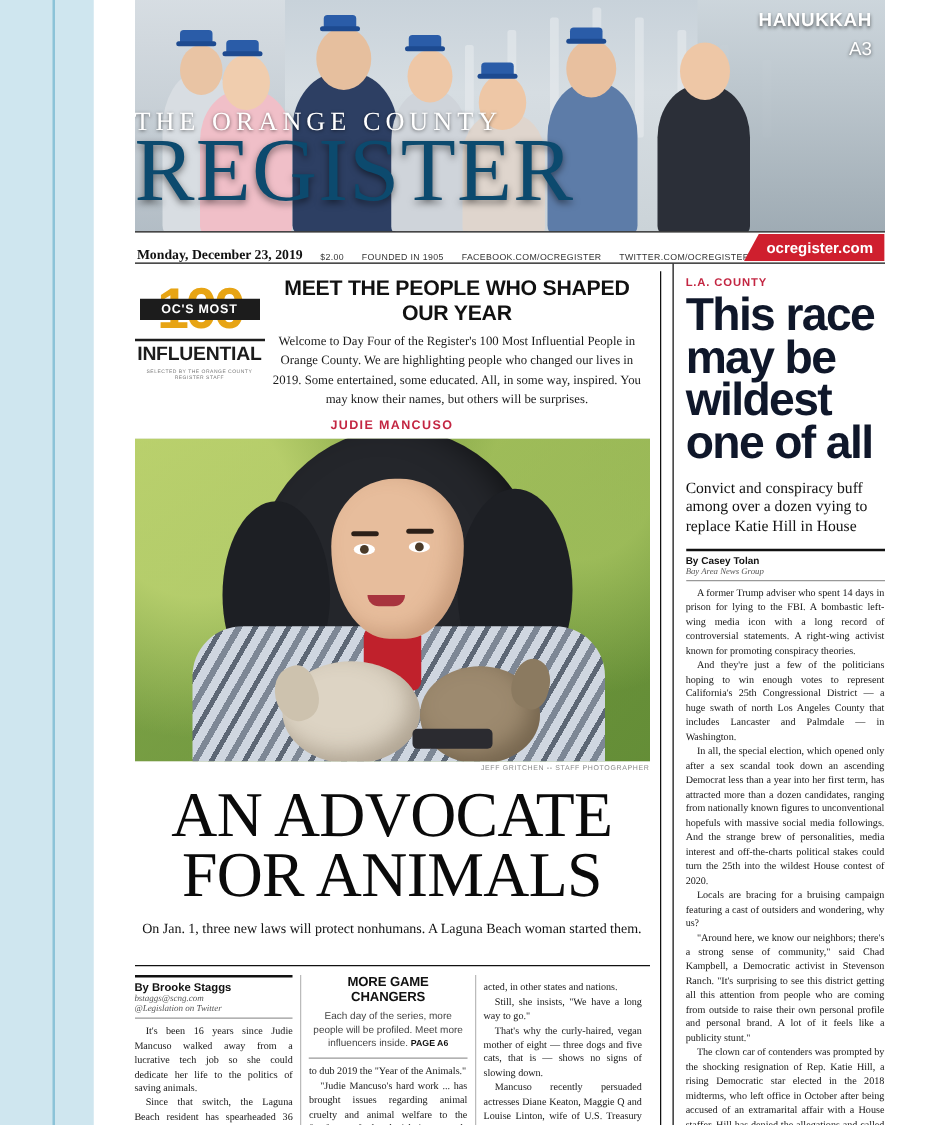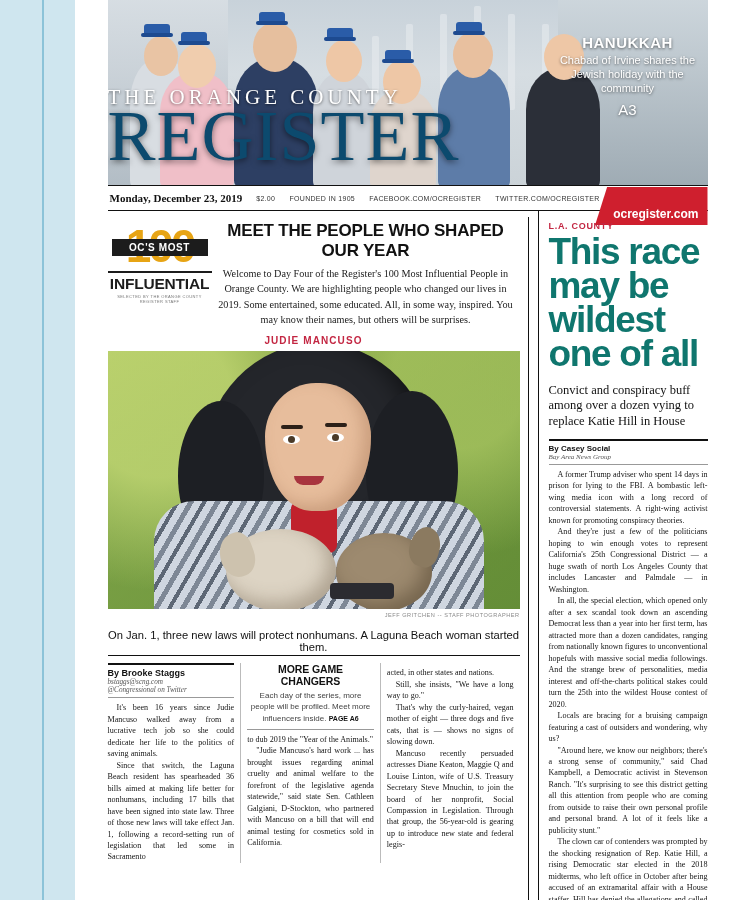--- a/index.html
+++ b/index.html
@@ -38,35 +38,35 @@
     font-size:21px;letter-spacing:4px;color:#fff;font-weight:400;
     text-shadow:0 1px 3px rgba(0,0,0,.55);line-height:1;
     margin-bottom:-6px;
   }
   .mast-reg{
     font-family:"Liberation Serif", serif;
     font-size:72px;letter-spacing:1px;color:#0c4a6e;line-height:.95;
     text-shadow:0 2px 6px rgba(0,0,0,.5);
   }
 
-  .hanukkah{position:absolute;right:10px;top:8px;width:140px;text-align:center;z-index:7;color:#fff;
-    text-shadow:0 1px 3px rgba(0,0,0,.6);margin-top:26px;}
+  .hanukkah{position:absolute;right:10px;top:8px;width:140px;text-align:right;z-index:7;color:#fff;
+    text-shadow:0 1px 3px rgba(0,0,0,.6);}
   .hanukkah .hk-kicker{font-family:"Liberation Sans", sans-serif;font-weight:bold;font-size:15px;letter-spacing:.5px;}
   .hanukkah .hk-deck{font-family:"Liberation Sans", sans-serif;font-size:11px;line-height:1.25;margin-top:3px;}
   .hanukkah .hk-page{font-family:"Liberation Sans", sans-serif;font-size:15px;margin-top:6px;}
 
   
   .infobar{position:relative;width:600px;margin:0 auto;height:24px;
     border-top:1.5px solid #111;border-bottom:1.5px solid #111;
-    display:flex;align-items:center;}
+    display:flex;align-items:flex-end;}
   .date{font-family:"Liberation Serif", serif;font-weight:bold;font-size:11px;color:#111;margin-left:2px;}
   .meta{font-family:"Liberation Sans", sans-serif;font-size:7px;color:#333;letter-spacing:.3px;margin-left:14px;}
   .meta span{margin-right:12px;}
   .urlflag{position:absolute;right:0;top:1px;height:22px;background:#cf1f2e;color:#fff;
-    display:flex;align-items:center;padding:16px 9px 0 18px;
+    display:flex;align-items:center;padding:0 9px 0 18px;
     clip-path:polygon(12px 0,100% 0,100% 100%,0 100%);}
   .urlflag span{font-family:"Liberation Sans", sans-serif;font-weight:bold;font-size:12px;}
 
   
   .content{position:relative;width:600px;margin:0 auto;display:flex;}
   .col-left{width:412px;padding-top:10px;}
   .col-right{width:170px;margin-left:18px;padding-top:10px;border-left:1px solid #111;padding-left:10px;}
   .vdiv{position:absolute;left:420px;top:6px;width:1px;height:870px;background:#111;}
 
   
@@ -124,22 +124,22 @@
   .dog2 .ear{position:absolute;right:-8px;top:-6px;width:30px;height:40px;background:#8b7a60;border-radius:50% 60% 40% 50%;transform:rotate(18deg);}
   .collar{position:absolute;left:222px;top:232px;width:64px;height:16px;background:#2b2b30;border-radius:4px;}
 
   .credit{text-align:right;font-family:"Liberation Sans", sans-serif;font-size:5.6px;color:#8a8a8a;
     letter-spacing:.5px;margin-top:3px;}
   .caption{font-family:"Liberation Sans", sans-serif;font-size:8px;color:#3a3a3a;margin-top:2px;line-height:1.3;}
 
   
   .big-hed{font-family:"Liberation Serif", serif;font-size:51px;line-height:.94;
     text-align:center;color:#0a0a0a;margin:12px 0 0;letter-spacing:-.5px;}
-  .big-dek{text-align:center;font-family:Liberation Sans, sans-serif;font-size:11.2px;
-    color:#111;margin-top:11px;padding-bottom:2px;border-bottom:1px solid #111;}
+  .big-dek{text-align:center;font-family:Liberation Serif, serif;font-size:11.2px;
+    color:#111;margin-top:11px;padding-bottom:23px;border-bottom:1px solid #111;}
 
   
   .cols3{display:flex;margin-top:7px;}
   .c3{width:128px;padding-right:6px;}
   .c3:nth-child(2){border-left:1px solid #bbb;border-right:1px solid #bbb;padding-left:6px;}
   .c3:nth-child(3){padding-left:6px;}
   .byline{font-family:"Liberation Sans", sans-serif;font-weight:bold;font-size:9px;color:#111;
     border-top:2px solid #111;padding-top:3px;}
   .byline-mail{font-family:"Liberation Serif", serif;font-style:italic;font-size:7.2px;color:#555;}
   .byline-tw{font-family:"Liberation Serif", serif;font-style:italic;font-size:7.2px;color:#555;
@@ -151,21 +151,21 @@
   .gamebox{text-align:center;border-bottom:1px solid #999;padding-bottom:5px;margin-bottom:4px;}
   .gamebox .gb-hed{font-family:"Liberation Sans", sans-serif;font-weight:bold;font-size:10.5px;color:#111;
     letter-spacing:-.1px;}
   .gamebox .gb-txt{font-family:"Liberation Sans", sans-serif;font-size:8px;color:#444;line-height:1.4;margin-top:3px;}
   .gamebox .gb-pg{font-family:"Liberation Sans", sans-serif;font-weight:bold;font-size:7px;color:#111;}
 
   
   .kicker{font-family:"Liberation Sans", sans-serif;font-weight:bold;font-size:9px;color:#c32642;
     letter-spacing:.7px;margin-bottom:4px;}
   .r-hed{font-family:"Liberation Sans", sans-serif;font-weight:bold;font-size:37px;line-height:.92;
-    color:#0f766e;letter-spacing:-1.3px;}
+    color:#0f172a;letter-spacing:-1.3px;}
   .r-dek{font-family:"Liberation Serif", serif;font-size:12.5px;line-height:1.22;color:#111;margin-top:12px;}
   .r-byline{font-family:"Liberation Sans", sans-serif;font-weight:bold;font-size:8px;color:#111;
     border-top:2px solid #111;padding-top:3px;margin-top:10px;}
   .r-byline-src{font-family:"Liberation Serif", serif;font-style:italic;font-size:7px;color:#555;
     padding-bottom:3px;border-bottom:1px solid #999;}
   .r-body{font-family:"Liberation Serif", serif;font-size:8.1px;line-height:1.42;color:#141414;
     text-align:justify;margin-top:4px;}
   .r-body p{margin:0;text-indent:9px;}
 </style>
 </head>
@@ -216,21 +216,20 @@
         <div class="kid" style="left:330px;top:66px;width:72px;height:122px;background:#5d7ca8;"></div>
         <div class="head" style="left:345px;top:32px;width:40px;height:46px;background:#e8c09f;"></div>
         <div class="hat" style="left:348px;top:22px;"></div>
 
         <div class="kid" style="left:418px;top:68px;width:74px;height:120px;background:#2b2f38;"></div>
         <div class="head" style="left:436px;top:34px;width:40px;height:46px;background:#eec7a6;"></div>
       </div>
 
       <div class="hanukkah">
         <div class="hk-kicker">HANUKKAH</div>
-        <div class="hk-deck">Chabad of Irvine shares the Jewish holiday with the community</div>
         <div class="hk-page">A3</div>
       </div>
 
       <div class="mast-title">
         <div class="mast-oc">THE ORANGE COUNTY</div>
         <div class="mast-reg">REGISTER</div>
       </div>
     </div>
 
     <div class="infobar">
@@ -288,27 +287,31 @@
               <span class="ear"></span>
             </div>
           <div class="dog dog2">
               <span class="ear"></span>
             </div>
           <div class="collar"></div>
         </div>
 
         <div class="credit">JEFF GRITCHEN -- STAFF PHOTOGRAPHER</div>
 
+        <div class="big-hed">
+          <div>AN ADVOCATE</div>
+          <div>FOR ANIMALS</div>
+        </div>
         <div class="big-dek">On Jan. 1, three new laws will protect nonhumans. A Laguna Beach woman started them.</div>
 
         <div class="cols3">
           <div class="c3">
             <div class="byline">By Brooke Staggs</div>
             <div class="byline-mail">bstaggs@scng.com</div>
-            <div class="byline-tw">@Congressional on Twitter</div>
+            <div class="byline-tw">@Legislation on Twitter</div>
             <div class="bodytext">
               <p>It's been 16 years since Judie Mancuso walked away from a lucrative tech job so she could dedicate her life to the politics of saving animals.</p>
               <p>Since that switch, the Laguna Beach resident has spearheaded 36 bills aimed at making life better for nonhumans, including 17 bills that have been signed into state law. Three of those new laws will take effect Jan. 1, following a record-setting run of legislation that led some in Sacramento</p>
             </div>
           </div>
 
           <div class="c3">
             <div class="gamebox">
               <div class="gb-hed">MORE GAME CHANGERS</div>
               <div class="gb-txt">
@@ -332,21 +335,21 @@
             </div>
 
           </div>
         </div>
       </div>
 
       <div class="col-right">
         <div class="kicker">L.A. COUNTY</div>
         <div class="r-hed">This race may be wildest one of all</div>
         <div class="r-dek">Convict and conspiracy buff among over a dozen vying to replace Katie Hill in House</div>
-        <div class="r-byline">By Casey Social</div>
+        <div class="r-byline">By Casey Tolan</div>
         <div class="r-byline-src">Bay Area News Group</div>
         <div class="r-body">
           <p>A former Trump adviser who spent 14 days in prison for lying to the FBI. A bombastic left-wing media icon with a long record of controversial statements. A right-wing activist known for promoting conspiracy theories.</p>
           <p>And they're just a few of the politicians hoping to win enough votes to represent California's 25th Congressional District — a huge swath of north Los Angeles County that includes Lancaster and Palmdale — in Washington.</p>
           <p>In all, the special election, which opened only after a sex scandal took down an ascending Democrat less than a year into her first term, has attracted more than a dozen candidates, ranging from nationally known figures to unconventional hopefuls with massive social media followings. And the strange brew of personalities, media interest and off-the-charts political stakes could turn the 25th into the wildest House contest of 2020.</p>
           <p>Locals are bracing for a bruising campaign featuring a cast of outsiders and wondering, why us?</p>
           <p>"Around here, we know our neighbors; there's a strong sense of community," said Chad Kampbell, a Democratic activist in Stevenson Ranch. "It's surprising to see this district getting all this attention from people who are coming from outside to raise their own personal profile and personal brand. A lot of it feels like a publicity stunt."</p>
           <p>The clown car of contenders was prompted by the shocking resignation of Rep. Katie Hill, a rising Democratic star elected in the 2018 midterms, who left office in October after being accused of an extramarital affair with a House staffer. Hill has denied the allegations and called them</p>
         </div>
 

